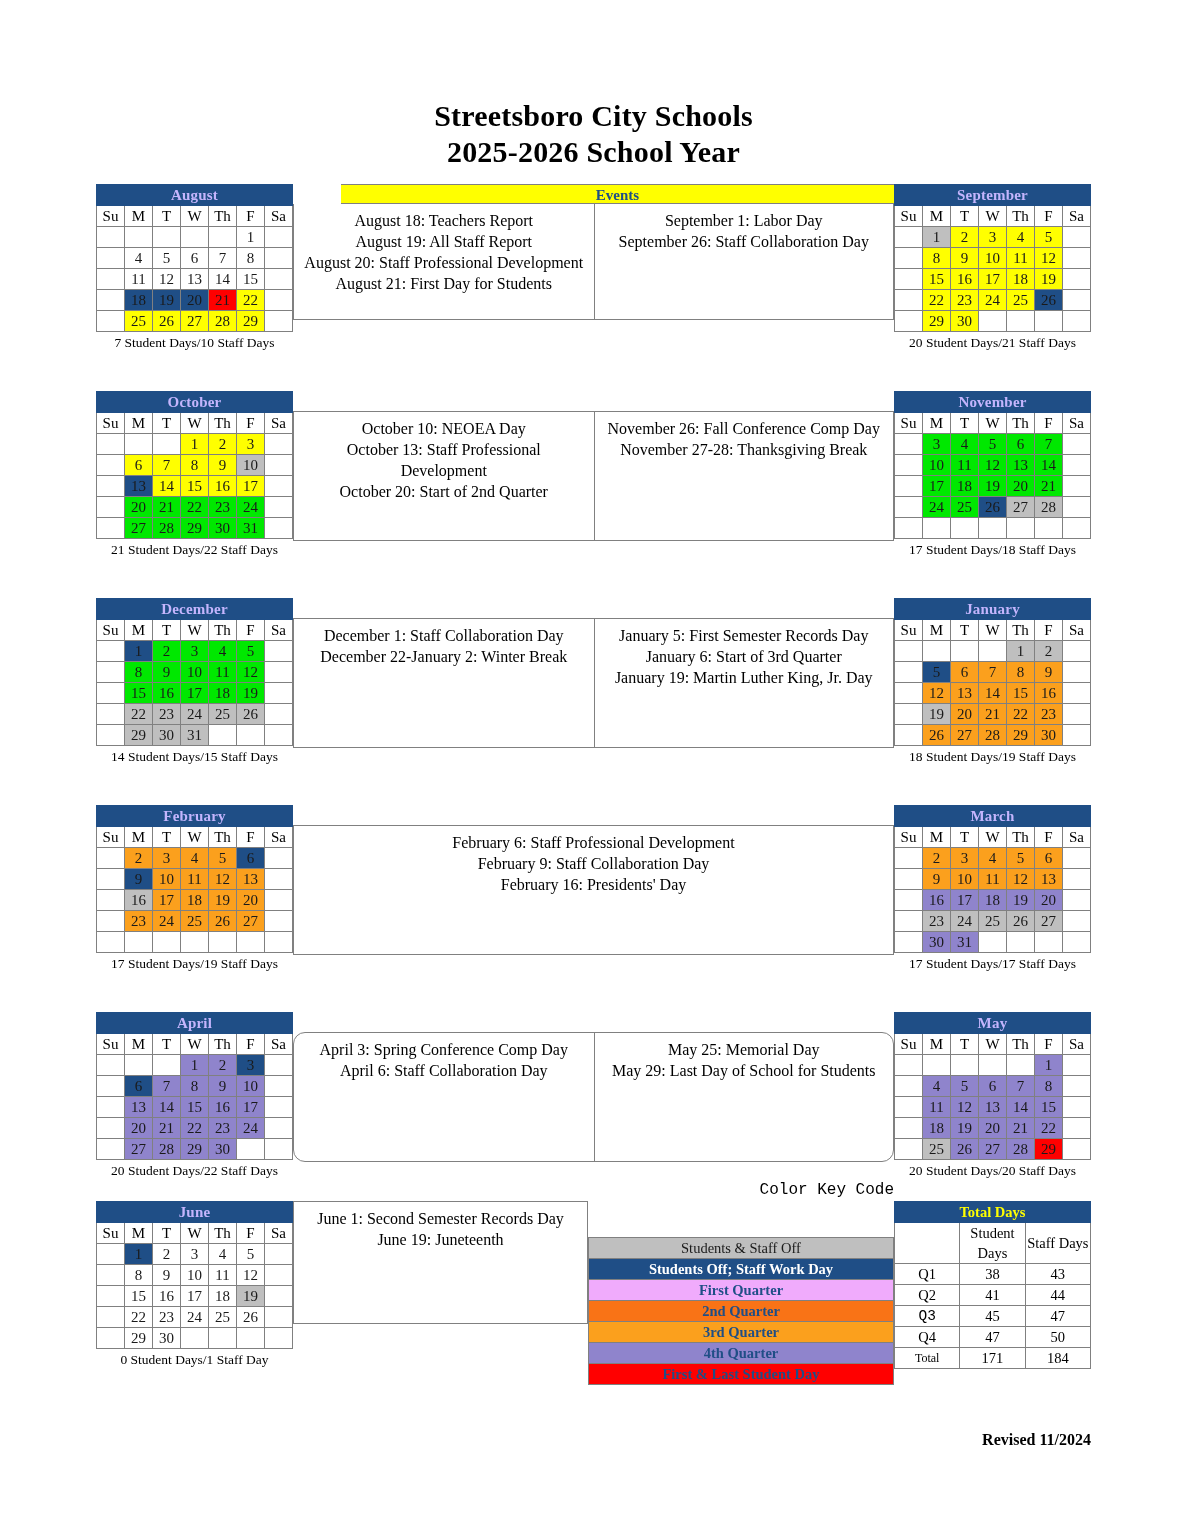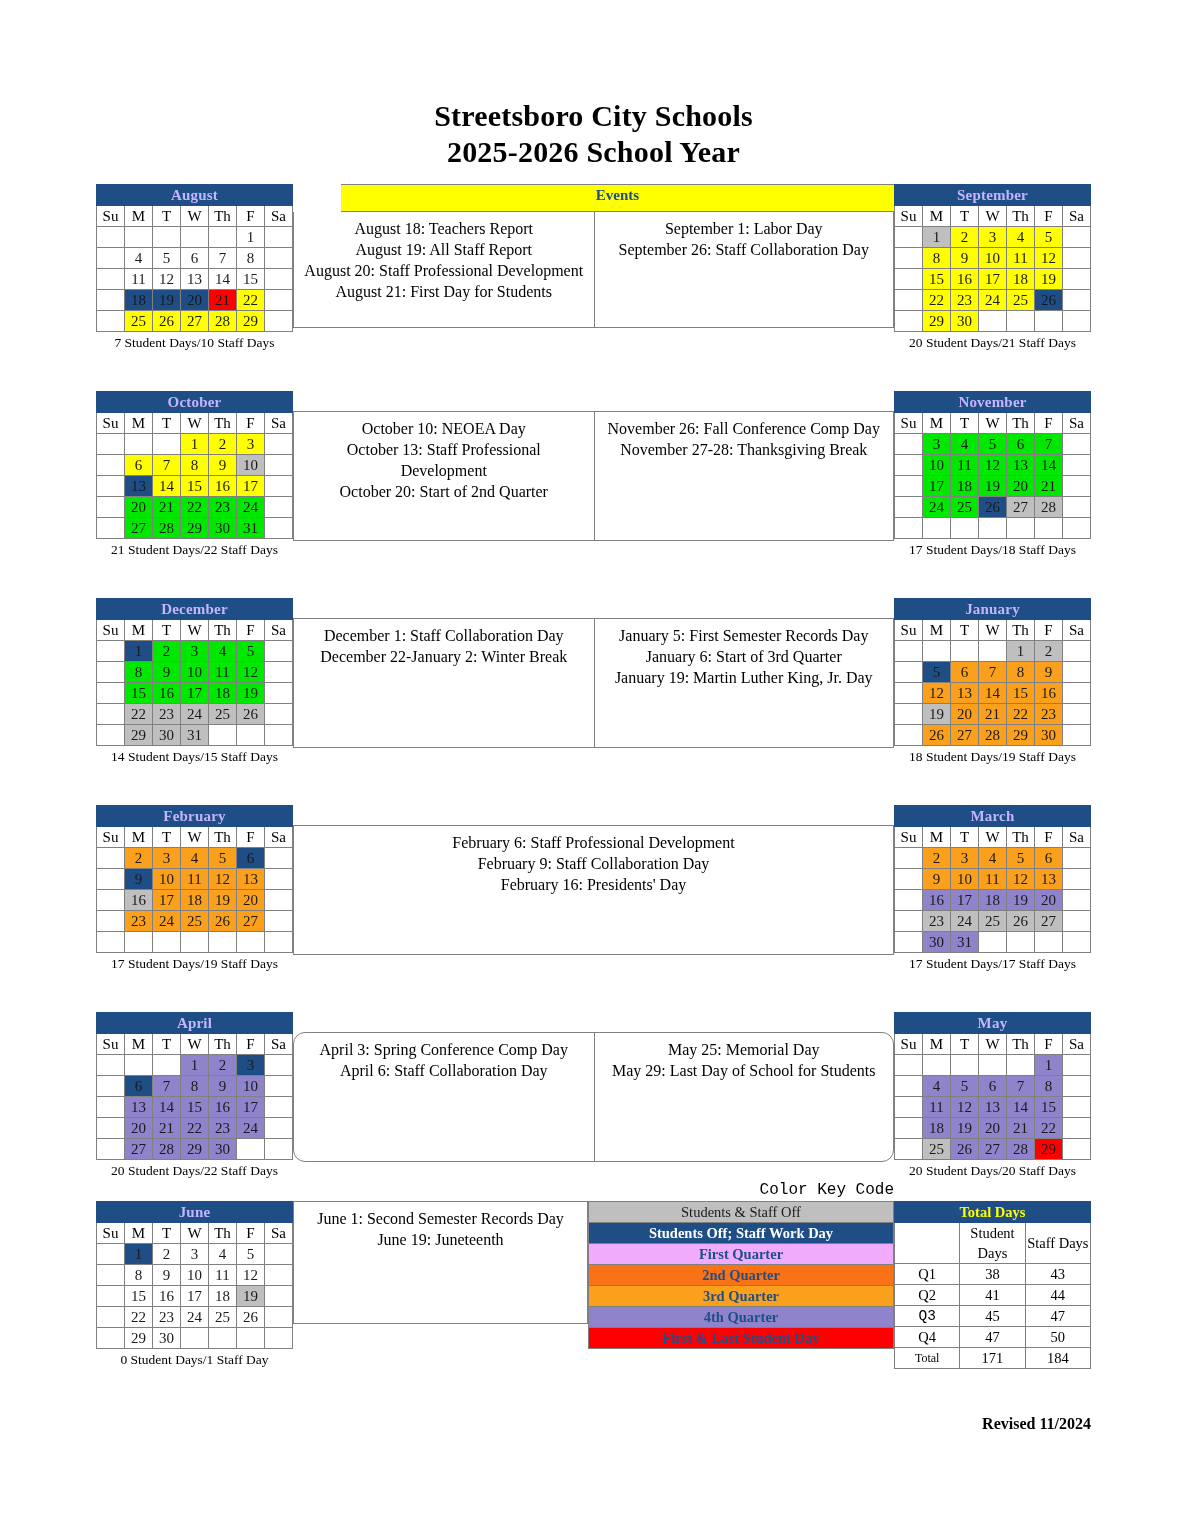--- a/index.html
+++ b/index.html
@@ -96,21 +96,21 @@
   .month-footnote.left  { text-align: center; }
   .month-footnote.right { text-align: center; }
 
   
   .events-header {
     background: #FFFF00;
     color: #1F4E86;
     font-weight: bold;
     font-size: 15px;
     text-align: center;
-    height: 28px;
+    height: 20px;
     line-height: 20px;
     border: 1px solid #808080;
     border-left: none;
     border-right: none;
     box-sizing: border-box;
     margin-left: 48px;
   }
   .events-body {
     display: flex;
     border: 1px solid #808080;
@@ -144,20 +144,21 @@
   .key-title {
     text-align: center;
     font-size: 16px;
     height: 21px;
     line-height: 21px;
   }
   table.keytable {
     border-collapse: collapse;
     width: 306px;
     table-layout: fixed;
+    margin-top: 36px;
   }
   table.keytable td {
     border: 1px solid #808080;
     text-align: center;
     font-size: 14.5px;
     height: 20px;
     line-height: 20px;
     font-weight: bold;
     padding: 0;
   }

